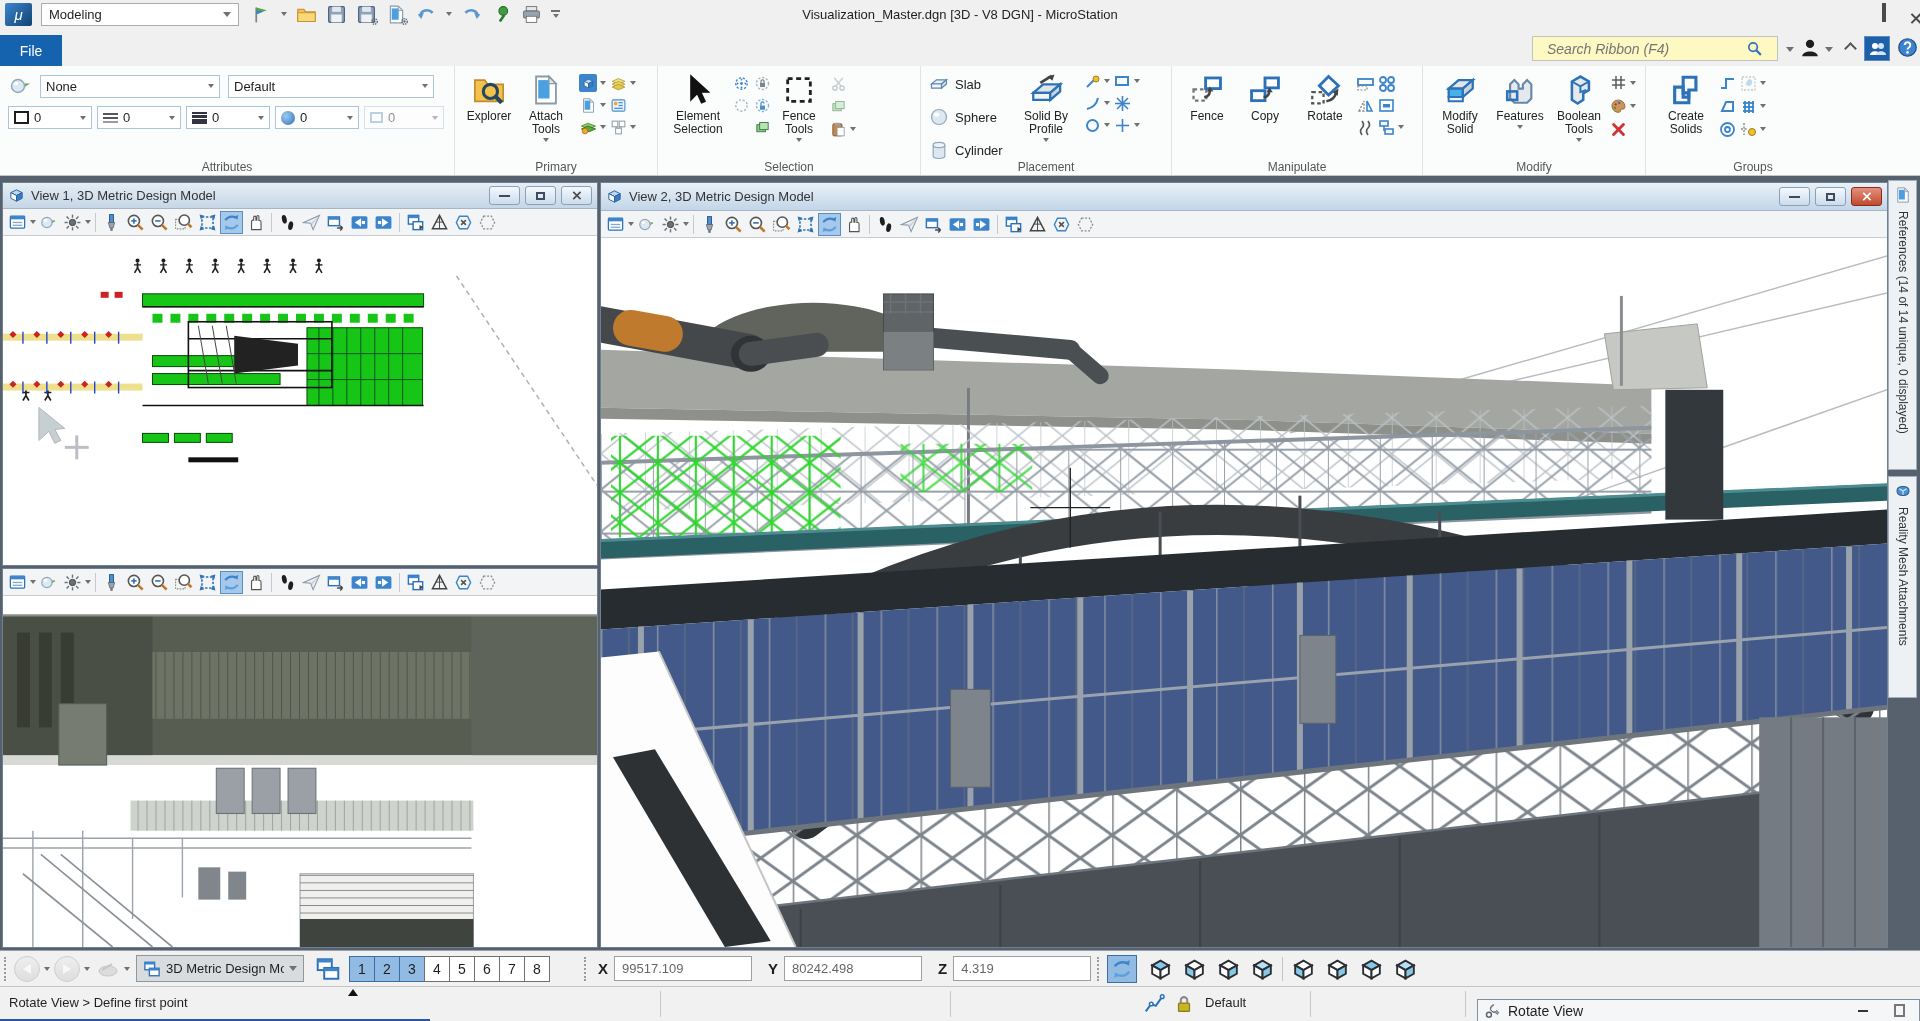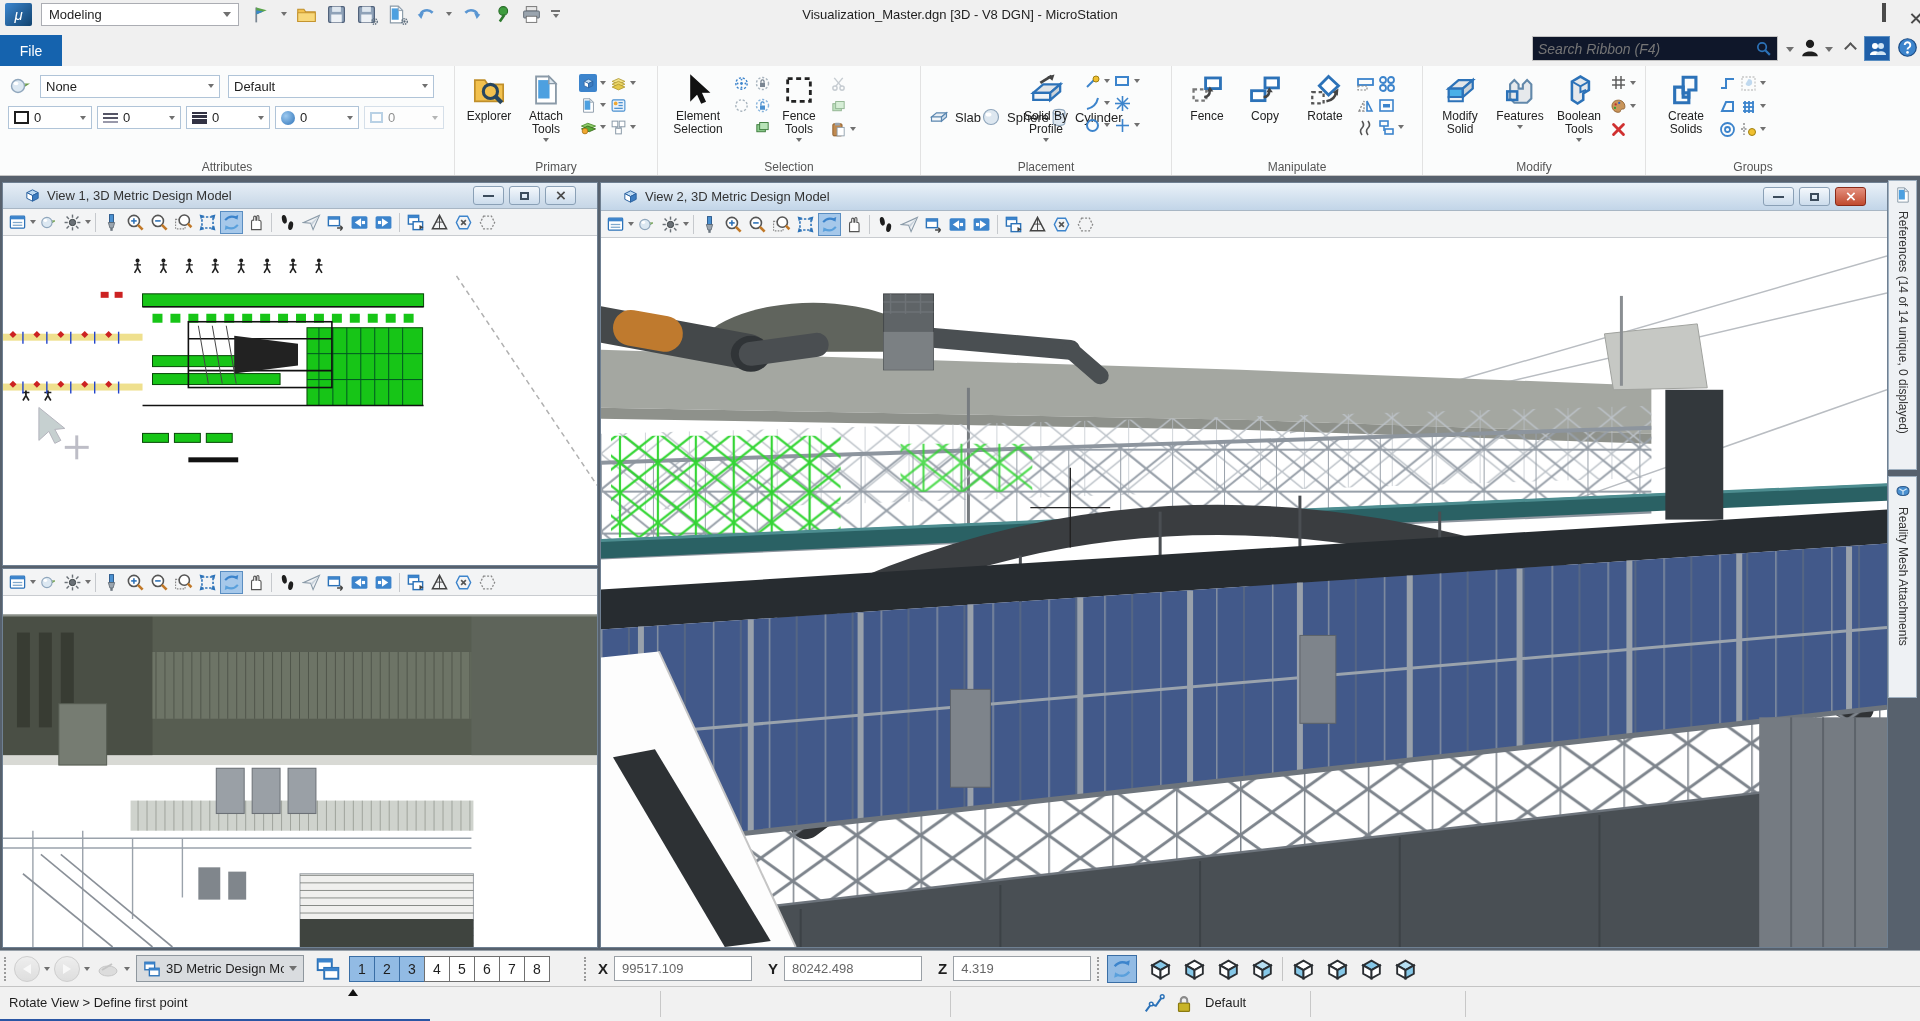--- a/index.html
+++ b/index.html
@@ -21,40 +21,40 @@
   .g-max{width:10px;height:9px;border:2px solid #4a4a4a}
   .g-x{position:relative;width:11px;height:11px}
   .g-x:before,.g-x:after{content:"";position:absolute;left:5px;top:-1px;width:2px;height:13px;background:#4a4a4a}
   .g-x:before{transform:rotate(45deg)}.g-x:after{transform:rotate(-45deg)}
   
   .tabrow{position:absolute;left:0;top:28px;width:1920px;height:38px;background:#f0f0f0}
   .filetab{position:absolute;left:0;top:7px;width:62px;height:31px;background:#1563ae;color:#fff;font-size:14px;display:flex;align-items:center;justify-content:center}
   .tabs{position:absolute;left:62px;top:7px;height:31px;display:flex}
   .tab{padding:0 18px;display:flex;align-items:center;font-size:14px;color:#333}
   .tab.active{background:#fbfcfc;border:1px solid #d4d4d4;border-bottom:none;color:#1e1e1e}
-  .searchbox{position:absolute;left:1532px;top:8px;width:246px;height:25px;background:#0f172a;border:1px solid #c2c2c2;display:flex;align-items:center;padding:0 5px}
+  .searchbox{position:absolute;left:1532px;top:8px;width:246px;height:25px;background:#fef9c3;border:1px solid #c2c2c2;display:flex;align-items:center;padding:0 14px}
   .searchbox input{border:none;outline:none;flex:1;font-style:italic;color:#8a8a8a;font-size:14px;font-family:"Liberation Sans",sans-serif;background:transparent}
   
   .ribbon{position:absolute;left:0;top:66px;width:1920px;height:110px;background:#fbfcfc;border-bottom:1px solid #c6c6c6}
   .grp{position:absolute;top:0;height:109px;border-right:1px solid #e2e2e2}
   .grp-label{position:absolute;bottom:1px;left:0;width:100%;text-align:center;font-size:12px;color:#555}
   .bb{display:flex;flex-direction:column;align-items:center;text-align:center;font-size:12px;line-height:13px;color:#222;padding-top:7px}
   .bb svg{width:34px;height:34px;margin-bottom:3px}
   .cmb{height:23px;border:1px solid #b0c4d8;background:#fff;display:flex;align-items:center;padding:0 5px;gap:5px}
   .cmb .val{flex:1}
   .mi{width:18px;height:18px;display:flex;align-items:center;justify-content:center}
   .mi svg{width:17px;height:17px}
   .mrow{display:flex;align-items:center;gap:3px}
-  .stack3{display:flex;flex-direction:row;justify-content:flex-start;height:86px;padding-top:0}
+  .stack3{display:flex;flex-direction:column;justify-content:space-between;height:86px;padding-top:0}
   .plitem{display:flex;align-items:center;gap:6px;font-size:13px;color:#222}
   .plitem svg{width:20px;height:20px}
   
   .main{position:absolute;left:0;top:176px;width:1920px;height:774px;background:#57616d}
   .vwin{position:absolute;border:1px solid #6f8092;background:#fff;display:flex;flex-direction:column}
-  .vtitle{height:26px;background:linear-gradient(#e6eef6,#c6d6e6);display:flex;align-items:center;padding:0 21px;color:#333;border-bottom:1px solid #a8b6c4;flex:none}
+  .vtitle{height:26px;background:linear-gradient(#e6eef6,#c6d6e6);display:flex;align-items:center;padding:0 5px;color:#333;border-bottom:1px solid #a8b6c4;flex:none}
   .vtitle svg{width:17px;height:17px;margin-right:6px;flex:none}
   .vbtn3{margin-left:auto;display:flex;gap:5px}
   .wb{width:31px;height:19px;border:1px solid #8aa0b6;border-radius:3px;background:linear-gradient(#f4f8fc,#ccdcec);display:flex;align-items:center;justify-content:center}
   .wb.red{background:linear-gradient(#e4907e,#c04a2e);border-color:#8a2a18}
   .wb .g-min{background:#3c4c5c}
   .wb .g-max{width:9px;height:8px;border-color:#3c4c5c;border-width:2px}
   .wb .g-x{transform:scale(.8)}
   .wb.red .g-x:before,.wb.red .g-x:after{background:#fff}
   .vtools{height:27px;background:#f3f4f5;display:flex;align-items:center;padding:0 3px;gap:1px;border-bottom:1px solid #c9ccd0;flex:none}
   .vt{width:23px;height:23px;display:flex;align-items:center;justify-content:center;flex:none}
@@ -1812,14 +1812,24 @@
   <span class="ssep" style="left:950px"></span>
   <svg class="ic abs" style="left:1143px;top:6px;width:22px;height:22px">
       <use href="#s-snap"></use>
     </svg>
   <svg class="ic abs" style="left:1173px;top:6px;width:22px;height:22px">
       <use href="#s-lock"></use>
     </svg>
   <span class="abs" style="left:1205px;top:8px">Default</span>
   <span class="ssep" style="left:1310px"></span>
   <span class="ssep" style="left:1465px"></span>
+  <div class="tsdlg">
+    <svg class="ic" style="width:17px;height:17px;flex:none">
+        <use href="#s-wrench"></use>
+      </svg>
+    <span style="font-size:14px">Rotate View</span>
+    <span style="margin-left:auto;display:flex;align-items:center;gap:26px;padding-right:8px">
+      <span class="g-dash"></span>
+      <span class="pinbox"></span>
+    </span>
+  </div>
   <span class="abs" style="left:0;top:32px;width:430px;height:3px;background:#2a56a4"></span>
 </div>
 
 </body></html>

